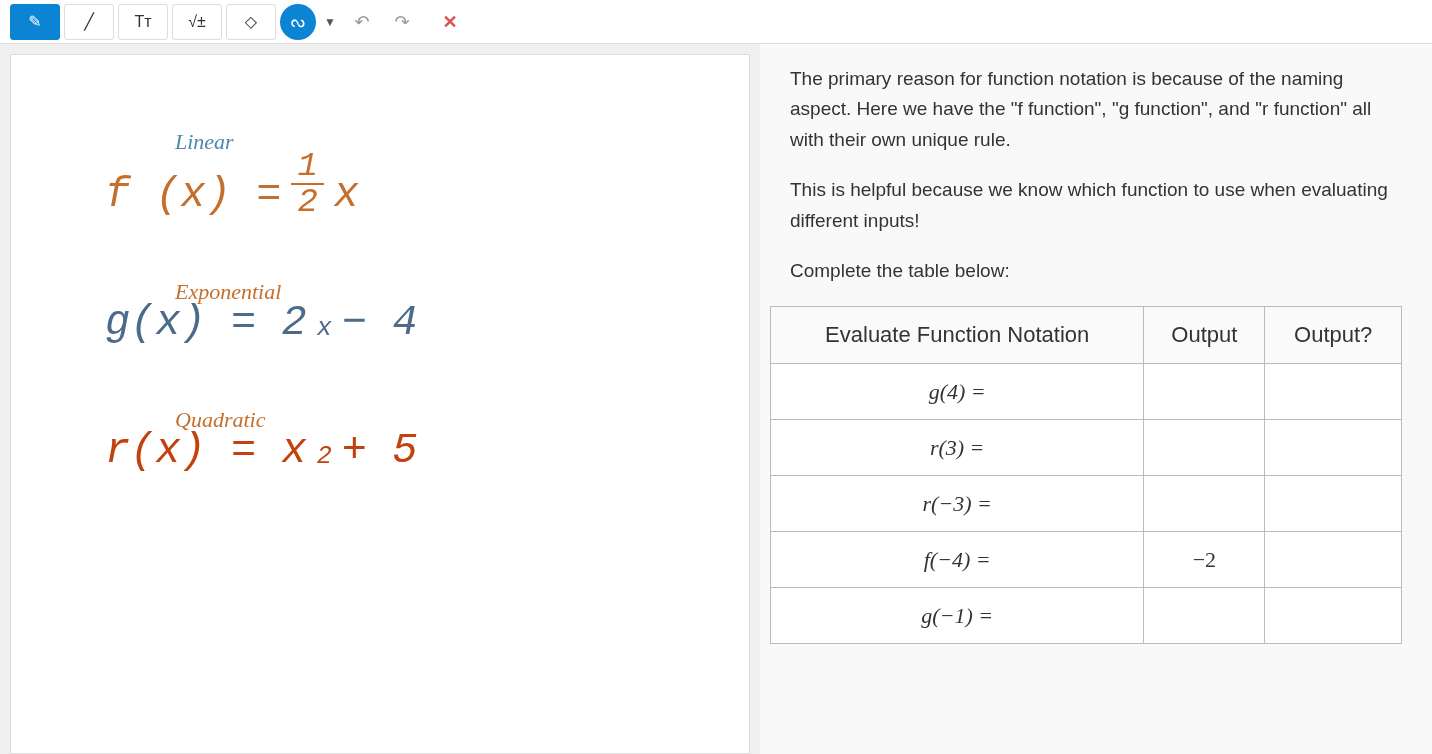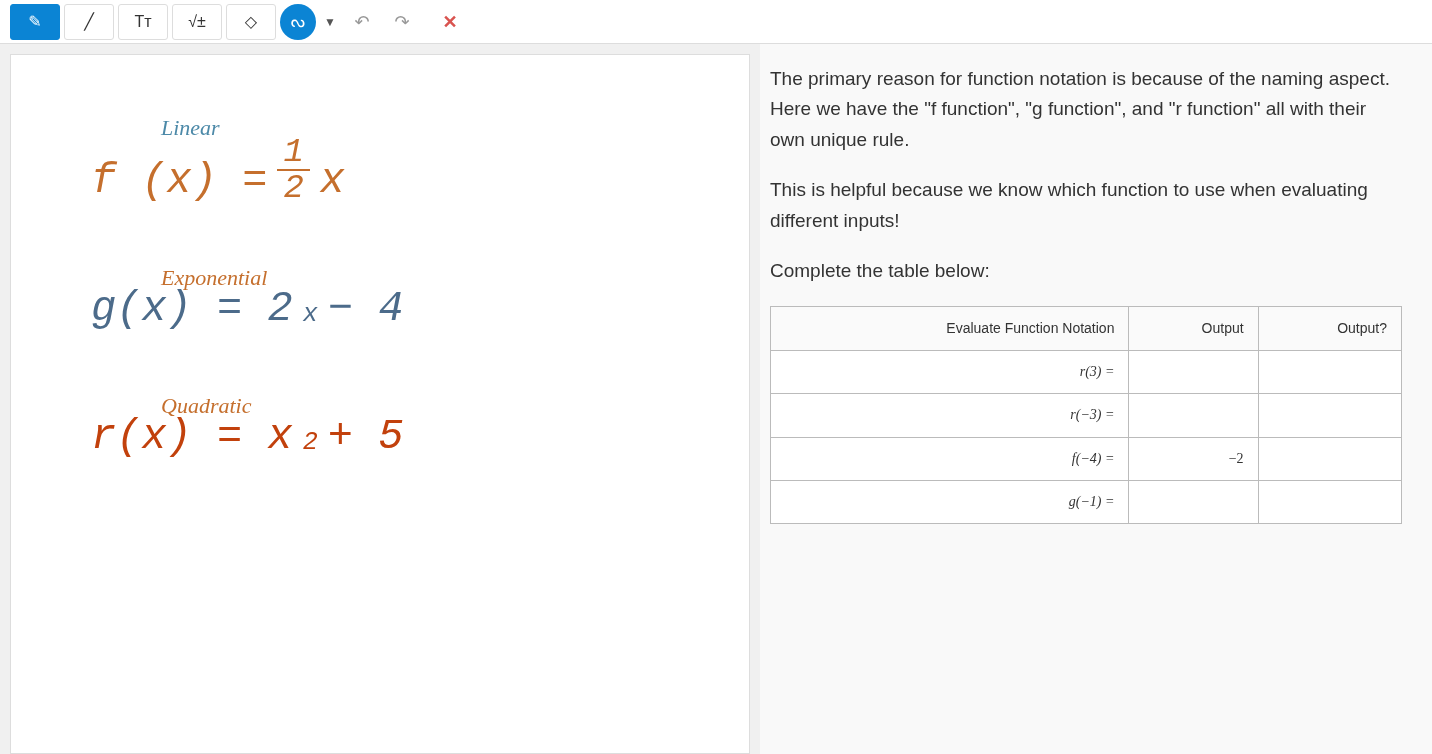--- a/index.html
+++ b/index.html
@@ -75,21 +75,21 @@
       font-size: 18px;
       font-weight: bold;
       margin-left: 8px;
     }
     .main {
       display: flex;
       height: calc(100% - 44px);
     }
     .canvas-panel {
       width: 740px;
-      padding: 20px;
+      padding: 34px;
       background: #fff;
       margin: 10px;
       border: 1px solid #ddd;
       height: 700px;
     }
     .func-block {
       margin: 40px 0 60px 60px;
     }
     .func-label {
       font-family: Georgia, 'Times New Roman', serif;
@@ -123,32 +123,32 @@
     .frac .den { padding: 0 6px; }
     .sup { font-size: 0.6em; vertical-align: super; position: relative; top: -4px;}
     .right-panel {
       flex: 1;
       padding: 20px 30px 20px 10px;
       background: #f9f9f9;
       font-size: 19px;
       color: #333;
       line-height: 1.6;
     }
-    .right-panel p { margin-bottom: 20px; }
+    .right-panel p { margin-bottom: 20px; margin-left: 20px; }
     table {
       border-collapse: collapse;
       width: 100%;
       background: #fff;
       margin-top: 10px;
     }
     th, td {
       border: 1px solid #bbb;
       padding: 10px 14px;
-      text-align: right;
-      font-size: 14px;
+      text-align: center;
+      font-size: 22px;
       font-family: Georgia, 'Times New Roman', serif;
     }
     th {
       font-family: Arial, sans-serif;
       font-weight: normal;
       color: #333;
       background: #fafafa;
     }
     td.fn { font-style: italic; }
   </style>
@@ -231,20 +231,25 @@
     <table>
       <thead>
         <tr>
           <th>Evaluate Function Notation</th>
           <th>Output</th>
           <th>Output?</th>
         </tr>
       </thead>
       <tbody>
         <tr>
+          <td class="fn">g(4) =</td>
+          <td></td>
+          <td></td>
+        </tr>
+        <tr>
           <td class="fn">r(3) =</td>
           <td></td>
           <td></td>
         </tr>
         <tr>
           <td class="fn">r(−3) =</td>
           <td></td>
           <td></td>
         </tr>
         <tr>

